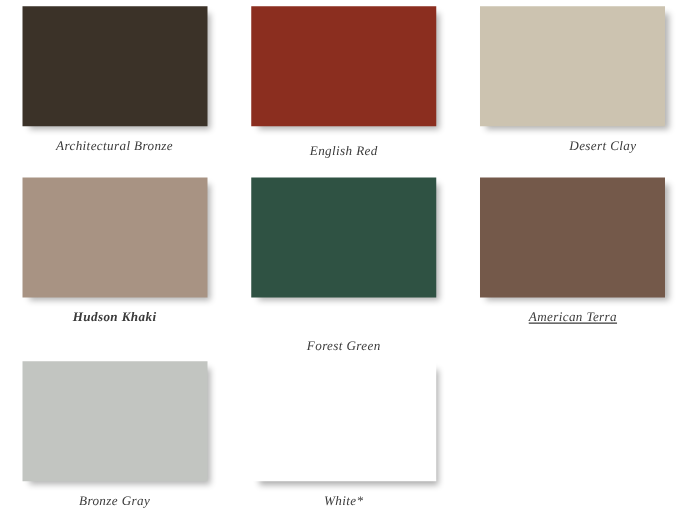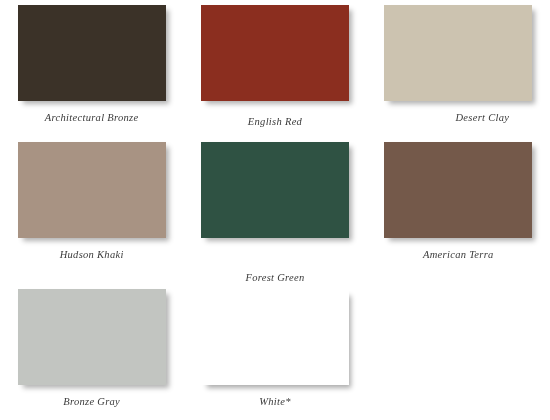--- a/index.html
+++ b/index.html
@@ -72,31 +72,31 @@
     <div class="swatch-label" style="color: rgb(58, 58, 58); margin-top: 15px;">English Red</div>
   </div>
 
   <div class="swatch-cell">
     <div class="chip" style="background-color: rgb(204, 195, 176);"></div>
     <div class="swatch-label" style="color: rgb(58, 58, 58); margin-left: 48px;">Desert Clay</div>
   </div>
 
   <div class="swatch-cell">
     <div class="chip" style="background-color: rgb(168, 147, 131);"></div>
-    <div class="swatch-label" style="color: rgb(58, 58, 58);">Hudson Khaki</div>
+    <div class="swatch-label" style="color: rgb(58, 58, 58); font-weight: bold;">Hudson Khaki</div>
   </div>
 
   <div class="swatch-cell">
     <div class="chip" style="background-color: rgb(47, 82, 67);"></div>
     <div class="swatch-label" style="color: rgb(58, 58, 58); margin-top: 34px;">Forest Green</div>
   </div>
 
   <div class="swatch-cell">
     <div class="chip" style="background-color: rgb(116, 89, 74);"></div>
-    <div class="swatch-label" style="color: rgb(58, 58, 58);">American Terra</div>
+    <div class="swatch-label" style="color: rgb(58, 58, 58); text-decoration: underline;">American Terra</div>
   </div>
 
   <div class="swatch-cell">
     <div class="chip" style="background-color: rgb(194, 197, 193);"></div>
     <div class="swatch-label" style="color: rgb(58, 58, 58);">Bronze Gray</div>
   </div>
 
 
   <div class="swatch-cell">
     <div class="chip chip-white" style="background-color: rgb(255, 255, 255);"></div>

